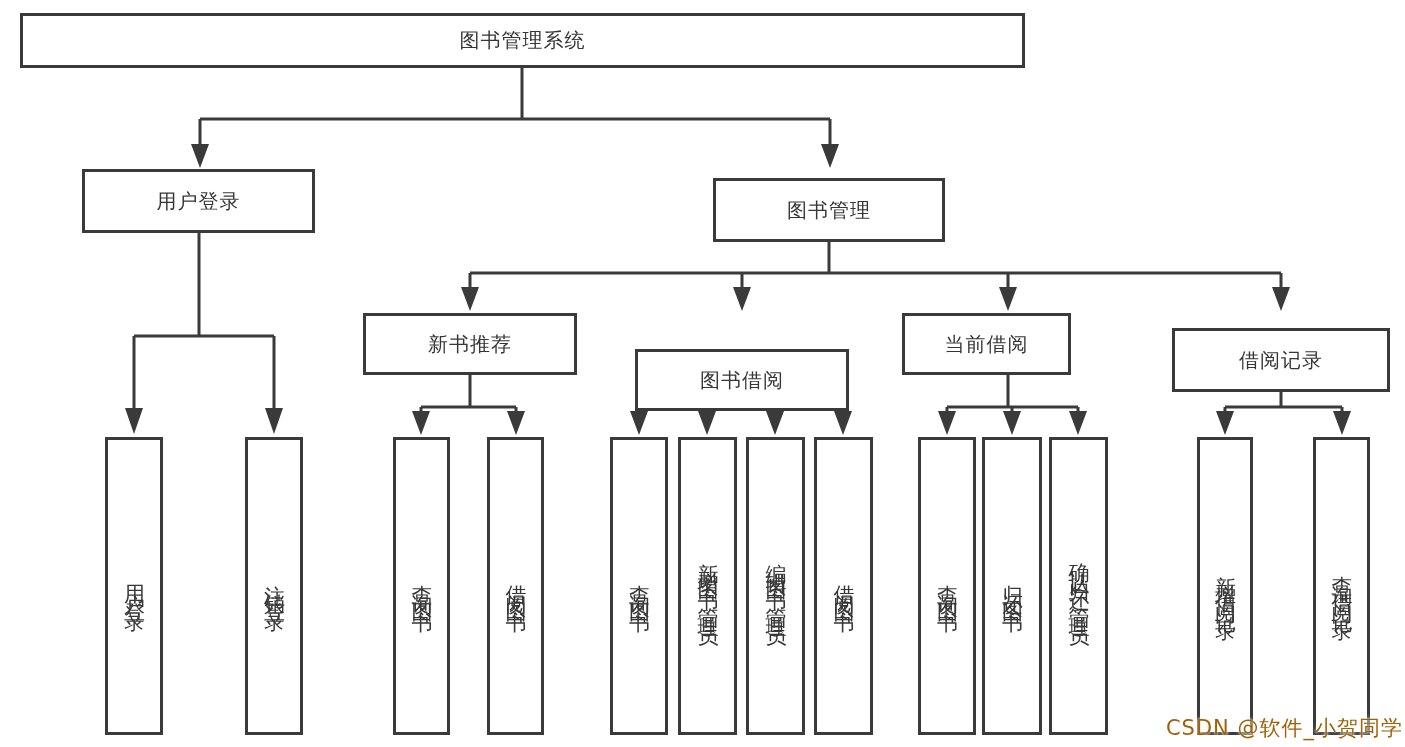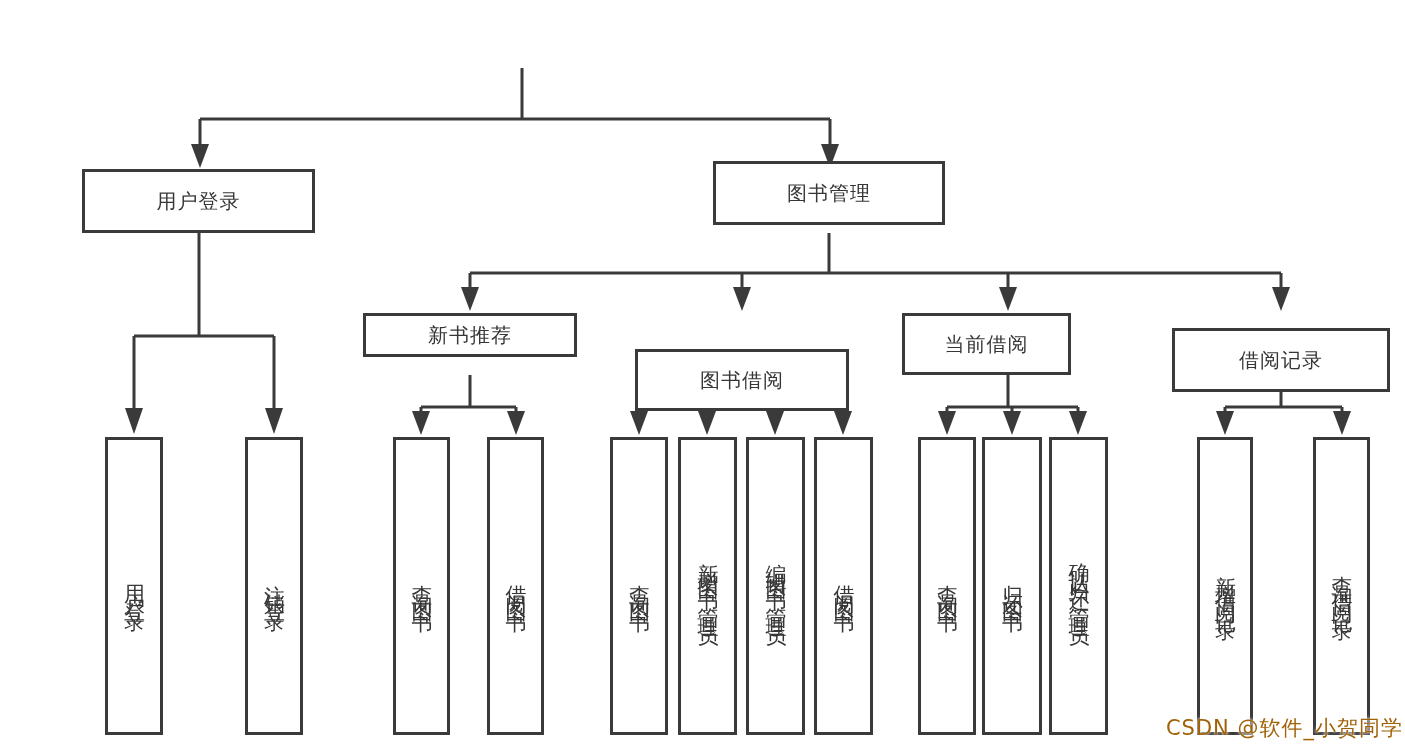--- a/index.html
+++ b/index.html
@@ -113,29 +113,32 @@
 
       <polygon points="947,435 938,411 956,411"></polygon>
       <polygon points="1012,435 1003,411 1021,411"></polygon>
       <polygon points="1078,435 1069,411 1087,411"></polygon>
 
       <polygon points="1225,435 1216,411 1234,411"></polygon>
       <polygon points="1342,435 1333,411 1351,411"></polygon>
     </g>
   </svg>
 
+  <div class="node" style="left:20px; top:13px; width:1005px; height:55px;">
+    <span>图书管理系统</span>
+  </div>
 
   <div class="node" style="left:82px; top:169px; width:233px; height:64px;">
     <span>用户登录</span>
   </div>
-  <div class="node" style="left:713px; top:161px; width:232px; height:64px;">
+  <div class="node" style="left:713px; top:178px; width:232px; height:64px;">
     <span>图书管理</span>
   </div>
 
-  <div class="node" style="left:363px; top:313px; width:214px; height:44px;">
+  <div class="node" style="left:363px; top:313px; width:214px; height:62px;">
     <span>新书推荐</span>
   </div>
   <div class="node" style="left:635px; top:313px; width:214px; height:62px;margin-top:36px;">
     <span>图书借阅</span>
   </div>
   <div class="node" style="left:902px; top:313px; width:169px; height:62px;">
     <span>当前借阅</span>
   </div>
   <div class="node" style="left:1172px; top:328px; width:218px; height:64px;">
     <span>借阅记录</span>

